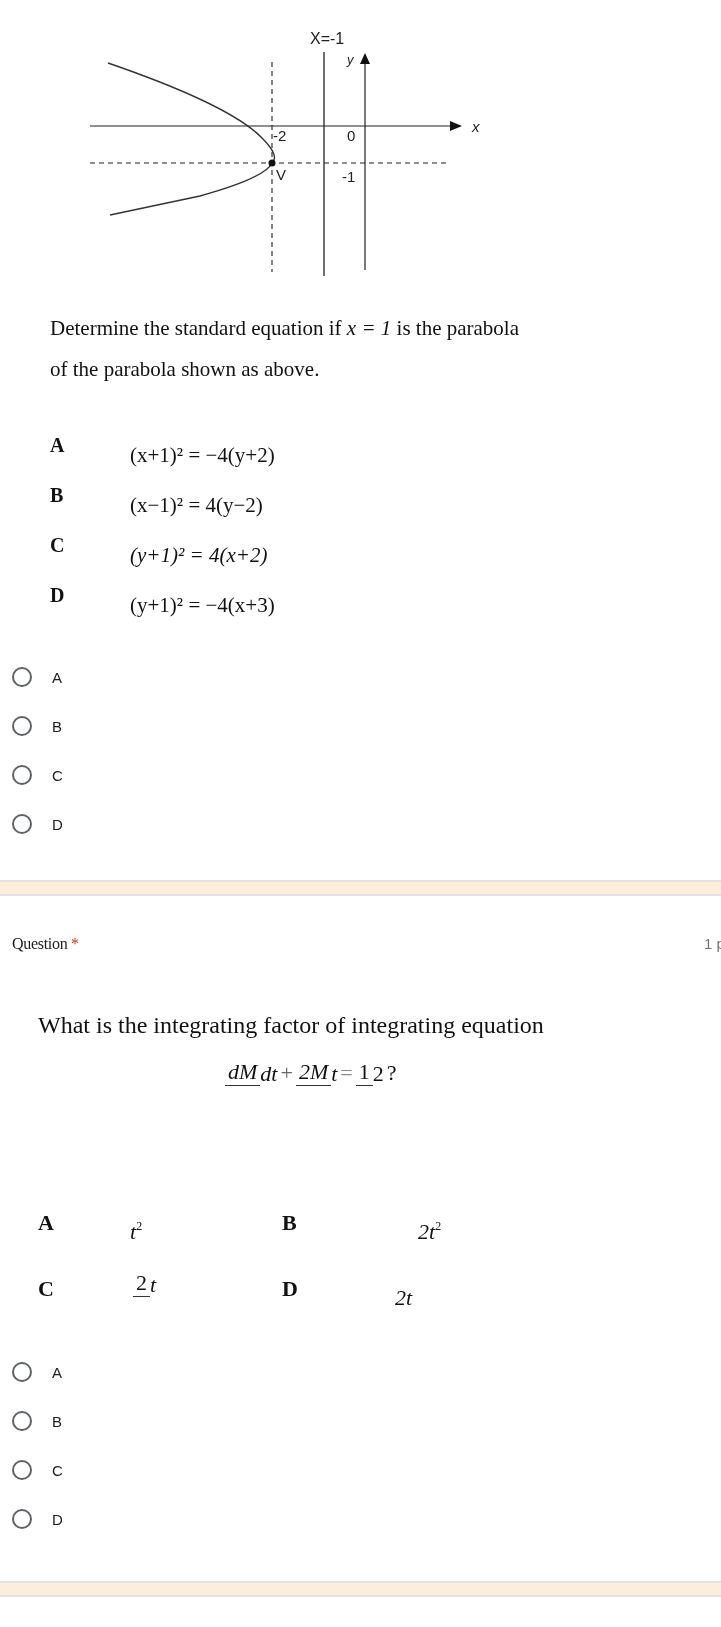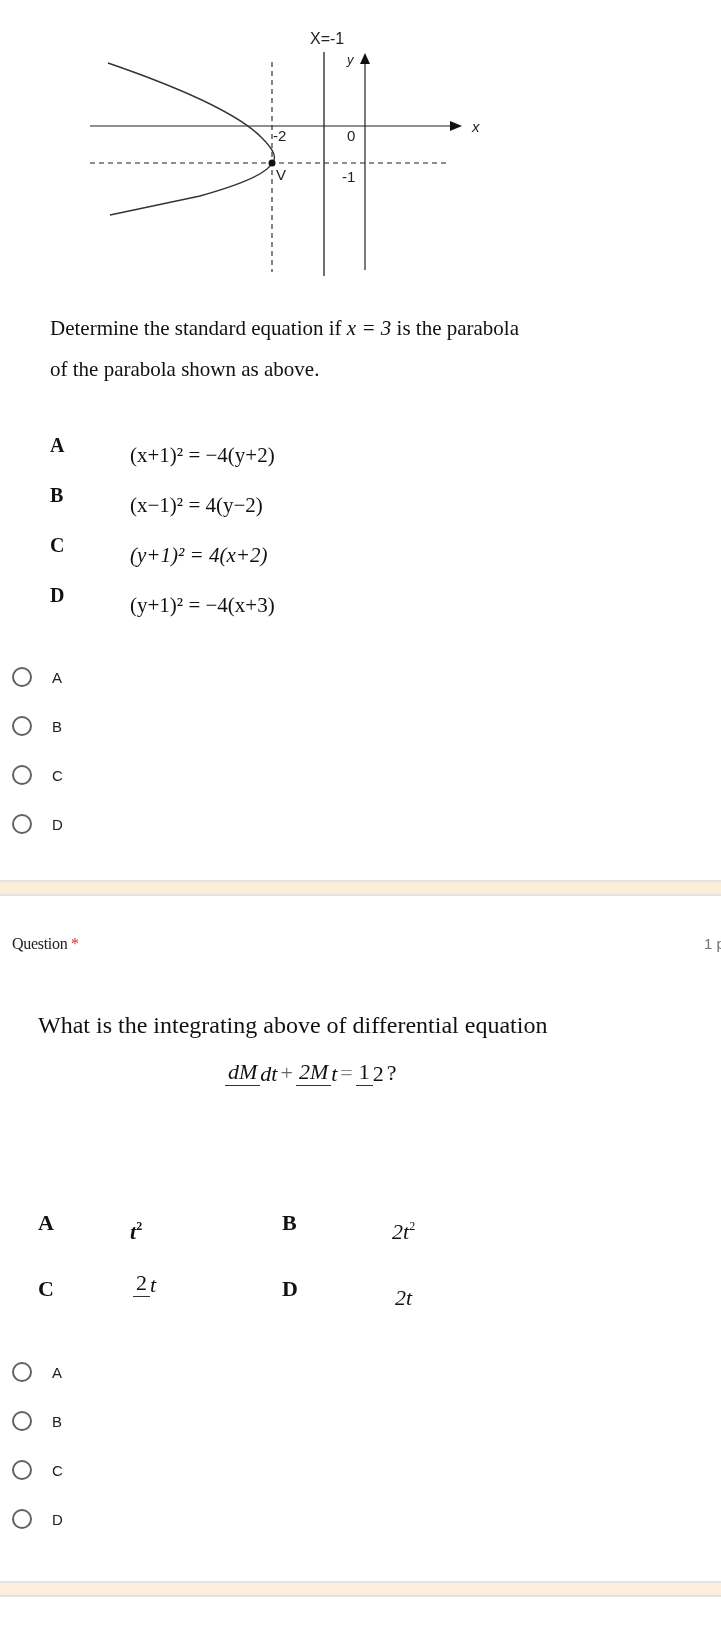--- a/index.html
+++ b/index.html
@@ -58,21 +58,21 @@
     <text x="267" y="44" font-family="Liberation Sans, sans-serif" font-size="13" font-style="italic" fill="#222">y</text>
     <text x="392" y="112" font-family="Liberation Sans, sans-serif" font-size="15" font-style="italic" fill="#222">x</text>
     <text x="193" y="121" font-family="Liberation Sans, sans-serif" font-size="15" fill="#222">-2</text>
     <text x="267" y="121" font-family="Liberation Sans, sans-serif" font-size="15" fill="#222">0</text>
     <text x="262" y="162" font-family="Liberation Sans, sans-serif" font-size="15" fill="#222">-1</text>
     <text x="196" y="160" font-family="Liberation Sans, sans-serif" font-size="15" fill="#222">V</text>
   </svg>
 </div>
 
 <div class="q-text serif" style="top:316px;">
-  <span>Determine the standard equation if </span><i>x = 3</i><span> is the parabola</span>
+  <span>Determine the standard equation if </span><i>x = 1</i><span> is the parabola</span>
 </div>
 <div class="q-text serif" style="top:357px;">of the parabola shown as above.</div>
 
 <div class="opt-letter serif" style="left:50px; top:434px;">A</div>
 <div class="opt-expr serif" style="left:130px; top:434px;">(x+1)² = −4(y+2)</div>
 <div class="opt-letter serif" style="left:50px; top:484px;">B</div>
 <div class="opt-expr serif" style="left:130px; top:484px;">(x−1)² = 4(y−2)</div>
 <div class="opt-letter serif" style="left:50px; top:534px;">C</div>
 <div class="opt-expr serif" style="left:130px; top:534px;font-style:italic;">(y+1)² = 4(x+2)</div>
 <div class="opt-letter serif" style="left:50px; top:584px;">D</div>
@@ -96,45 +96,45 @@
 </div>
 
 <div class="band" style="top:880px;"></div>
 
 <div class="q-header">
   <span>Question</span>
   <span class="req">*</span>
 </div>
 <div class="q-points">1 p</div>
 
-<div class="abs serif" style="left:38px; top:1012px; font-size:24px;">What is the integrating above of differential equation</div>
+<div class="abs serif" style="left:38px; top:1012px; font-size:24px;">What is the integrating factor of integrating equation</div>
 
 <div class="abs serif" style="left:222px; top:1060px; font-size:22px; display:flex; align-items:center;">
   <span class="frac">
     <i class="num">dM</i>
     <i class="den">dt</i>
   </span>
   <span style="color:#666;">+</span>
   <span class="frac">
     <i class="num">2M</i>
     <i class="den">t</i>
   </span>
   <span style="color:#888;">=</span>
   <span class="frac">
     <span class="num">1</span>
     <span class="den">2</span>
   </span>
   <span>?</span>
 </div>
 
 <div class="opt-letter serif" style="left:38px; top:1210px; font-size:22px;">A</div>
-<div class="opt-expr serif" style="left:130px; top:1210px; font-size:22px;font-weight:bold;"><i>t</i><sup>2</sup></div>
+<div class="opt-expr serif" style="left:130px; top:1210px; font-size:22px;"><i>t</i><sup>2</sup></div>
 
 <div class="opt-letter serif" style="left:282px; top:1210px; font-size:22px;">B</div>
-<div class="opt-expr serif" style="left:392px; top:1210px; font-size:22px;"><i>2t</i><sup>2</sup></div>
+<div class="opt-expr serif" style="left:418px; top:1210px; font-size:22px;"><i>2t</i><sup>2</sup></div>
 
 <div class="opt-letter serif" style="left:38px; top:1276px; font-size:22px;">C</div>
 <div class="opt-expr serif" style="left:130px; top:1260px; font-size:22px;">
   <span class="frac">
     <span class="num">2</span>
     <i class="den">t</i>
   </span>
 </div>
 
 <div class="opt-letter serif" style="left:282px; top:1276px; font-size:22px;">D</div>

